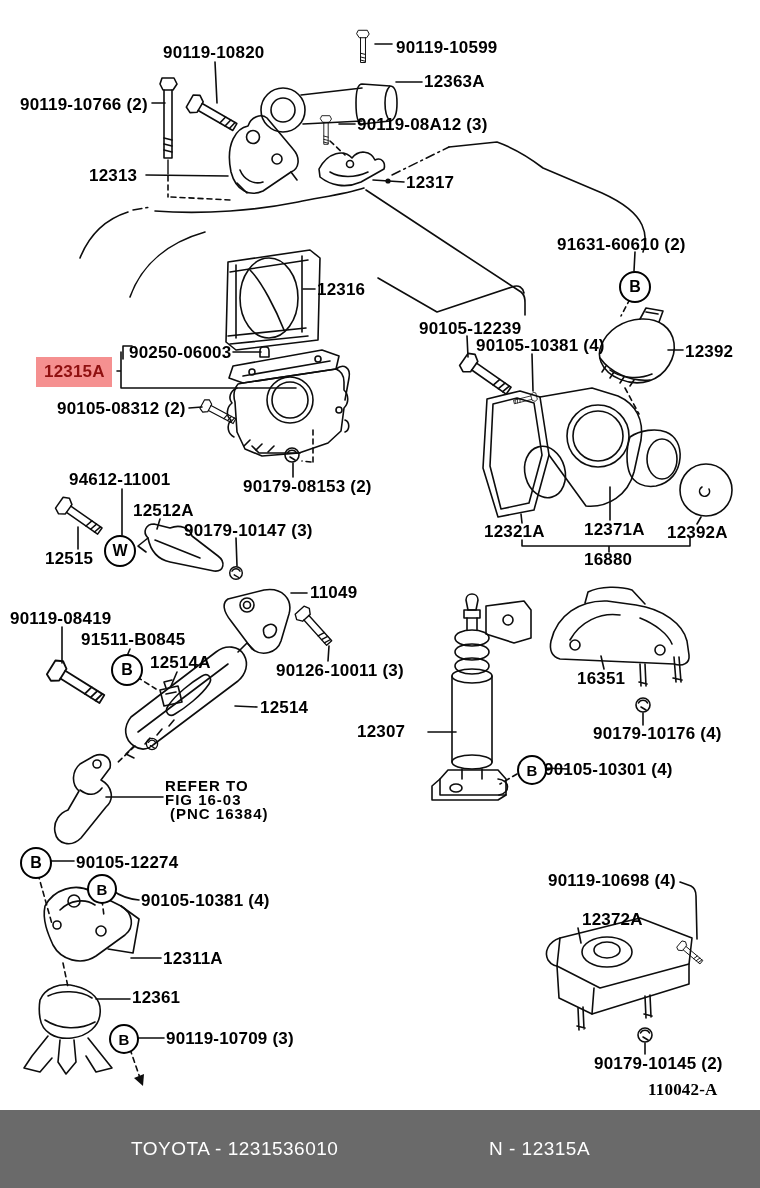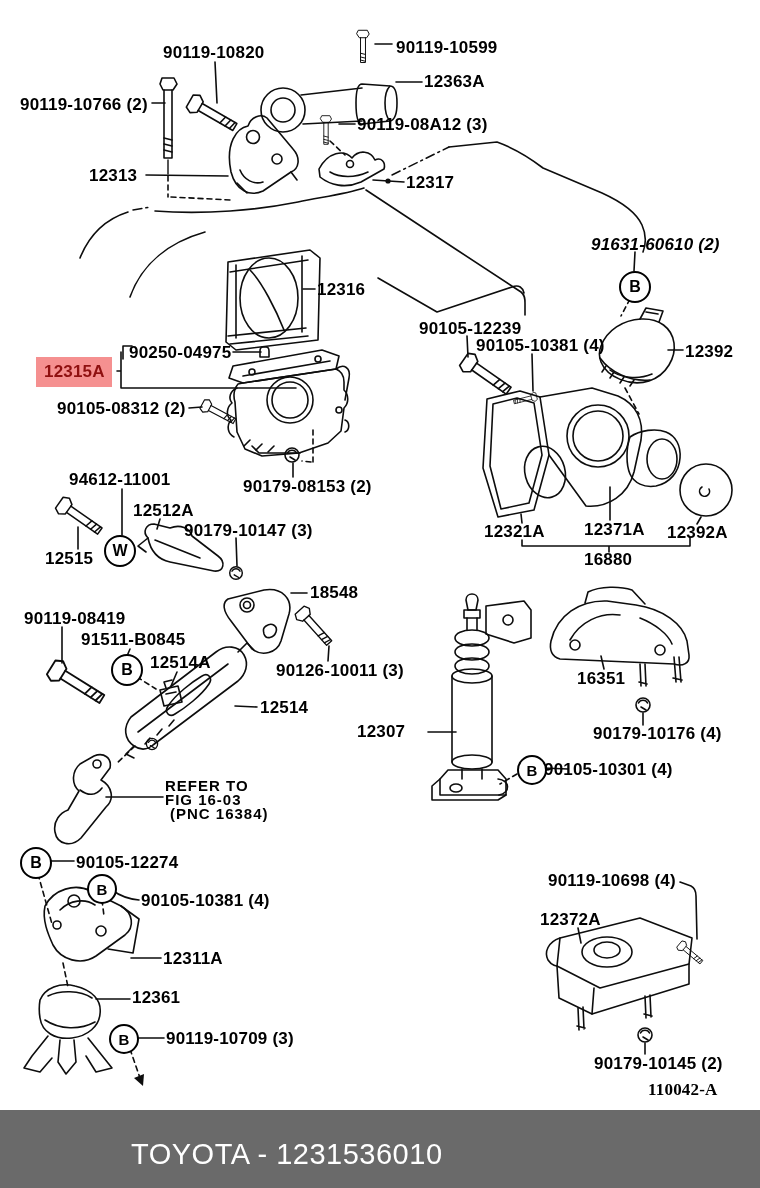--- a/index.html
+++ b/index.html
@@ -19,21 +19,21 @@
   svg .dash{stroke-dasharray:5 4;stroke-width:1.4;}
   svg .dd{stroke-dasharray:9 4 2 4;stroke-width:1.5;}
   svg .fill{fill:var(--line);stroke:none;}
   .lbl{position:absolute;white-space:nowrap;font-weight:bold;font-size:17px;line-height:1;
        letter-spacing:0.2px;color:#000;}
   .lbl.small{font-size:15px;letter-spacing:1px;}
   .lbl.hl{background:var(--hl-bg);color:var(--hl-tx);padding:6px 7px 7px 8px;}
   .marker{position:absolute;border:2.2px solid #000;border-radius:50%;color:#000;
        font-weight:bold;display:flex;align-items:center;justify-content:center;background:#fff;}
   #footerbar{position:absolute;left:0;top:1110px;width:760px;height:78px;background:var(--bar-bg);}
-  #footerbar .ft{position:absolute;color:var(--bar-tx);font-size:29px;font-weight:400;
+  #footerbar .ft{position:absolute;color:var(--bar-tx);font-size:19px;font-weight:400;
        letter-spacing:0.5px;white-space:nowrap;top:28px;}
 </style>
 </head>
 <body>
 
 <div id="stage">
 
   <svg width="760" height="1188" viewBox="0 0 760 1188">
     <defs>
       <g id="bolt">
@@ -290,64 +290,65 @@
 
   <div id="labels">
       <div class="lbl" style="left: 163px; top: 44px;">90119-10820</div>
       <div class="lbl" style="left: 396px; top: 39px;">90119-10599</div>
       <div class="lbl" style="left: 424px; top: 73px;">12363A</div>
       <div class="lbl" style="left: 20px; top: 96px;">90119-10766 (2)</div>
       <div class="lbl" style="left: 357px; top: 116px;">90119-08A12 (3)</div>
       <div class="lbl" style="left: 89px; top: 167px;">12313</div>
       <div class="lbl" style="left: 406px; top: 174px;">12317</div>
       <div class="lbl" style="left: 317px; top: 281px;">12316</div>
-      <div class="lbl" style="left: 591px; top: 236px; font-style: italic;">91631-60610 (2)</div>
+      <div class="lbl" style="left: 557px; top: 236px;">91631-60610 (2)</div>
       <div class="lbl" style="left: 419px; top: 320px;">90105-12239</div>
       <div class="lbl" style="left: 476px; top: 337px;">90105-10381 (4)</div>
       <div class="lbl" style="left: 685px; top: 343px;">12392</div>
-      <div class="lbl" style="left: 129px; top: 344px;">90250-04975</div>
+      <div class="lbl" style="left: 129px; top: 344px;">90250-06003</div>
       <div class="lbl" style="left: 57px; top: 400px;">90105-08312 (2)</div>
       <div class="lbl" style="left: 243px; top: 478px;">90179-08153 (2)</div>
       <div class="lbl" style="left: 69px; top: 471px;">94612-11001</div>
       <div class="lbl" style="left: 133px; top: 502px;">12512A</div>
       <div class="lbl" style="left: 184px; top: 522px;">90179-10147 (3)</div>
       <div class="lbl" style="left: 45px; top: 550px;">12515</div>
       <div class="lbl" style="left: 484px; top: 523px;">12321A</div>
       <div class="lbl" style="left: 584px; top: 521px;">12371A</div>
       <div class="lbl" style="left: 667px; top: 524px;">12392A</div>
       <div class="lbl" style="left: 584px; top: 551px;">16880</div>
-      <div class="lbl" style="left: 310px; top: 584px;">18548</div>
-      <div class="lbl" style="left: 24px; top: 610px;">90119-08419</div>
+      <div class="lbl" style="left: 310px; top: 584px;">11049</div>
+      <div class="lbl" style="left: 10px; top: 610px;">90119-08419</div>
       <div class="lbl" style="left: 81px; top: 631px;">91511-B0845</div>
       <div class="lbl" style="left: 150px; top: 654px;">12514A</div>
       <div class="lbl" style="left: 276px; top: 662px;">90126-10011 (3)</div>
       <div class="lbl" style="left: 260px; top: 699px;">12514</div>
       <div class="lbl" style="left: 357px; top: 723px;">12307</div>
       <div class="lbl" style="left: 577px; top: 670px;">16351</div>
       <div class="lbl" style="left: 593px; top: 725px;">90179-10176 (4)</div>
       <div class="lbl" style="left: 544px; top: 761px;">90105-10301 (4)</div>
       <div class="lbl" style="left: 76px; top: 854px;">90105-12274</div>
       <div class="lbl" style="left: 141px; top: 892px;">90105-10381 (4)</div>
       <div class="lbl" style="left: 163px; top: 950px;">12311A</div>
       <div class="lbl" style="left: 132px; top: 989px;">12361</div>
       <div class="lbl" style="left: 166px; top: 1030px;">90119-10709 (3)</div>
       <div class="lbl" style="left: 548px; top: 872px;">90119-10698 (4)</div>
-      <div class="lbl" style="left: 540px; top: 911px;">12372A</div>
+      <div class="lbl" style="left: 582px; top: 911px;">12372A</div>
       <div class="lbl" style="left: 594px; top: 1055px;">90179-10145 (2)</div>
       <div class="lbl" style="left: 648px; top: 1081px; font-family: Liberation Serif, serif;">110042-A</div>
     </div>
 
   <div class="lbl hl" style="left:36px;top:357px;">12315A</div>
 
   <div class="lbl small" style="left:165px;top:778px;">REFER TO</div>
   <div class="lbl small" style="left:165px;top:792px;">FIG 16-03</div>
   <div class="lbl small" style="left:170px;top:806px;">(PNC 16384)</div>
 
   <div id="footerbar">
     <div class="ft" style="left:131px;">TOYOTA - 1231536010</div>
+    <div class="ft" style="left:489px;">N - 12315A</div>
   </div>
 <div class="marker" style="left: 619px; top: 271px; width: 28px; height: 28px; font-size: 16px;">B</div>
     <div class="marker" style="left: 104px; top: 535px; width: 28px; height: 28px; font-size: 16px;">W</div>
     <div class="marker" style="left: 111px; top: 654px; width: 28px; height: 28px; font-size: 16px;">B</div>
     <div class="marker" style="left: 517px; top: 755px; width: 26px; height: 26px; font-size: 15px;">B</div>
     <div class="marker" style="left: 20px; top: 847px; width: 28px; height: 28px; font-size: 16px;">B</div>
     <div class="marker" style="left: 87px; top: 874px; width: 26px; height: 26px; font-size: 15px;">B</div>
     <div class="marker" style="left: 109px; top: 1024px; width: 26px; height: 26px; font-size: 15px;">B</div>
   </div>
 

